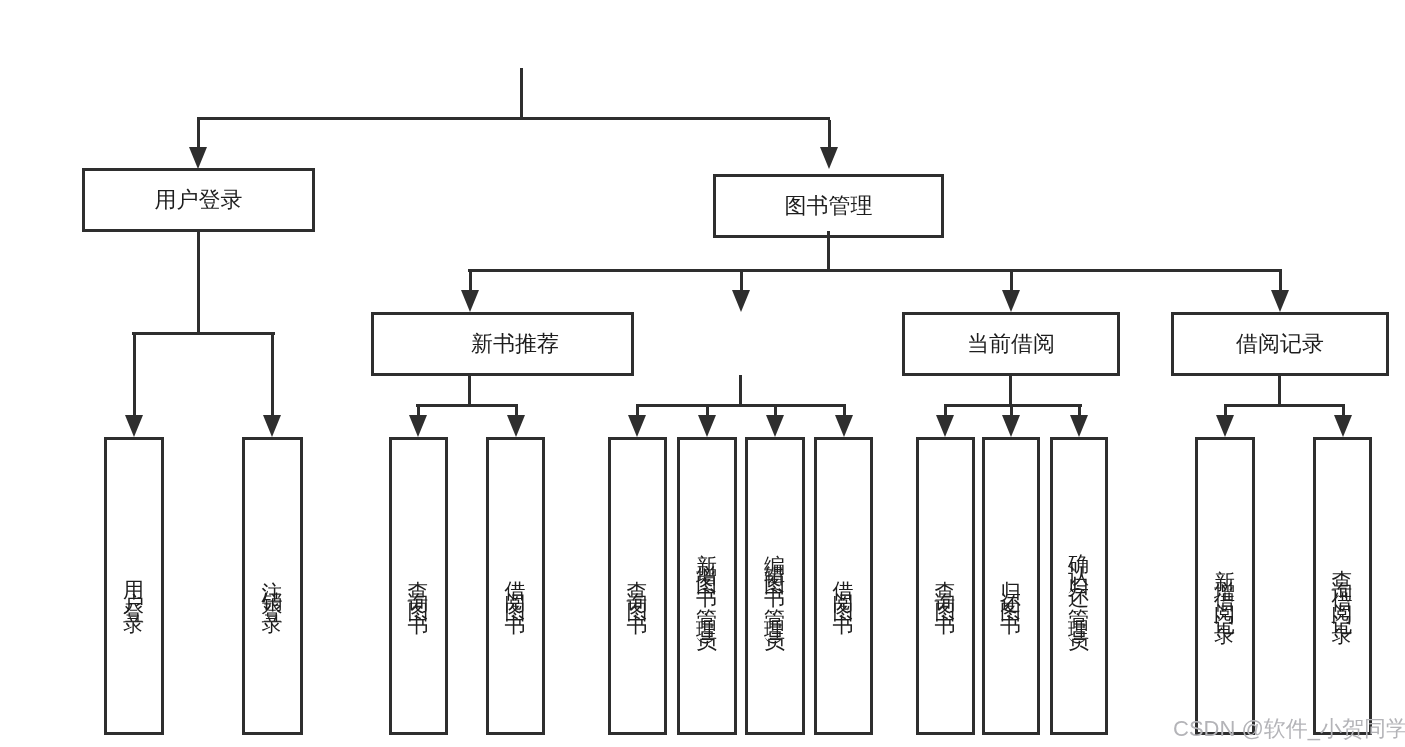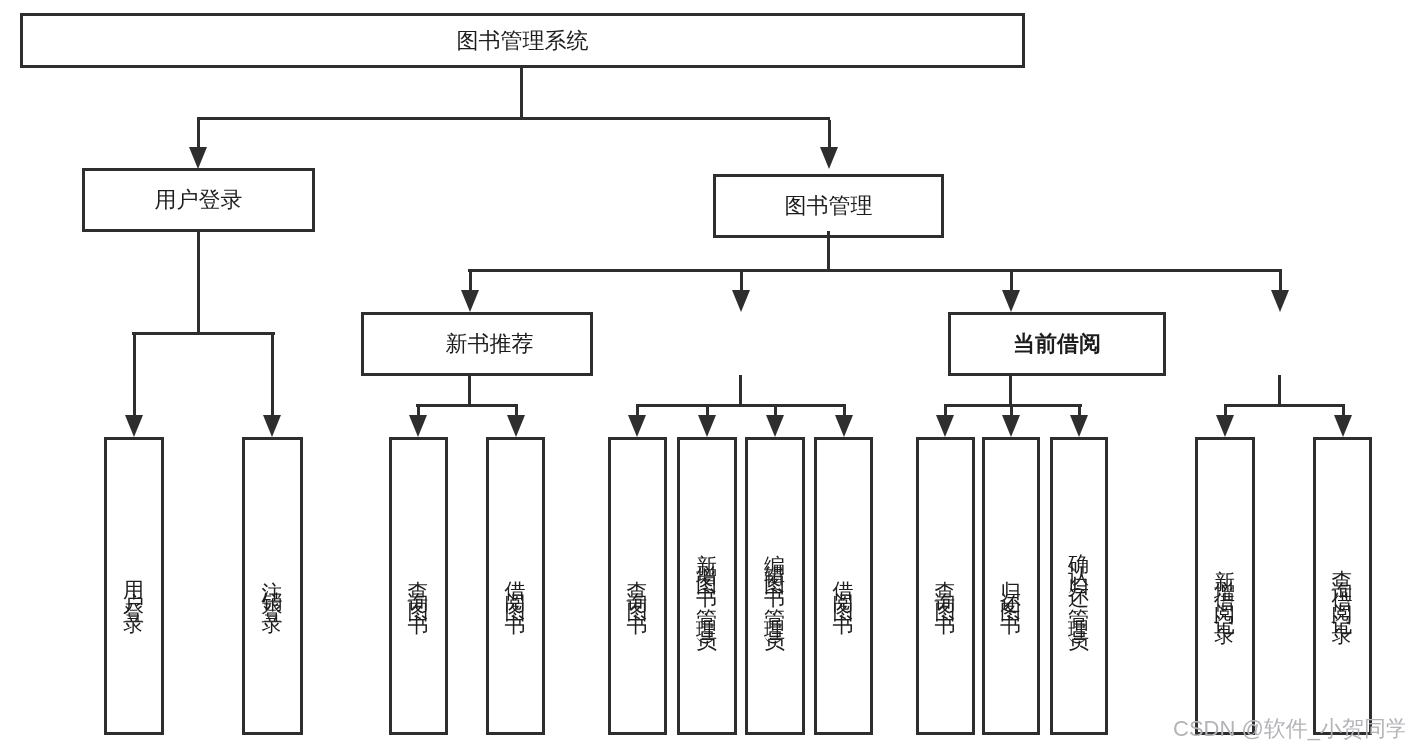--- a/index.html
+++ b/index.html
@@ -55,36 +55,36 @@
     color:var(--watermark);
     white-space:nowrap;
     z-index:10;
   }
 </style>
 </head>
 <body>
 
 <div class="canvas">
 
-  <div class="node" style="left:20px;top:13px;width:1005px;height:55px;">
-    <span class="hlabel">图书管理系统</span>
-  </div>
 
   <div class="node" style="left:82px;top:168px;width:233px;height:64px;">
     <span class="hlabel">用户登录</span>
   </div>
   <div class="node" style="left:713px;top:174px;width:231px;height:64px;">
     <span class="hlabel">图书管理</span>
   </div>
 
-  <div class="node" style="left:361px;top:312px;width:232px;height:64px;padding-left:25px;">
+  <div class="node" style="left:371px;top:312px;width:263px;height:64px;padding-left:25px;">
     <span class="hlabel">新书推荐</span>
   </div>
-  <div class="node" style="left:948px;top:312px;width:218px;height:64px;font-weight:bold;">
+  <div class="node" style="left:902px;top:312px;width:218px;height:64px;">
     <span class="hlabel">当前借阅</span>
+  </div>
+  <div class="node" style="left:1171px;top:312px;width:218px;height:64px;">
+    <span class="hlabel">借阅记录</span>
   </div>
 
   <div class="node leaf" style="left:104px;width:60px;">
     <span class="vtext">用户登录</span>
   </div>
   <div class="node leaf" style="left:242px;width:61px;">
     <span class="vtext">注销登录</span>
   </div>
 
   <div class="node leaf" style="left:389px;width:59px;">

